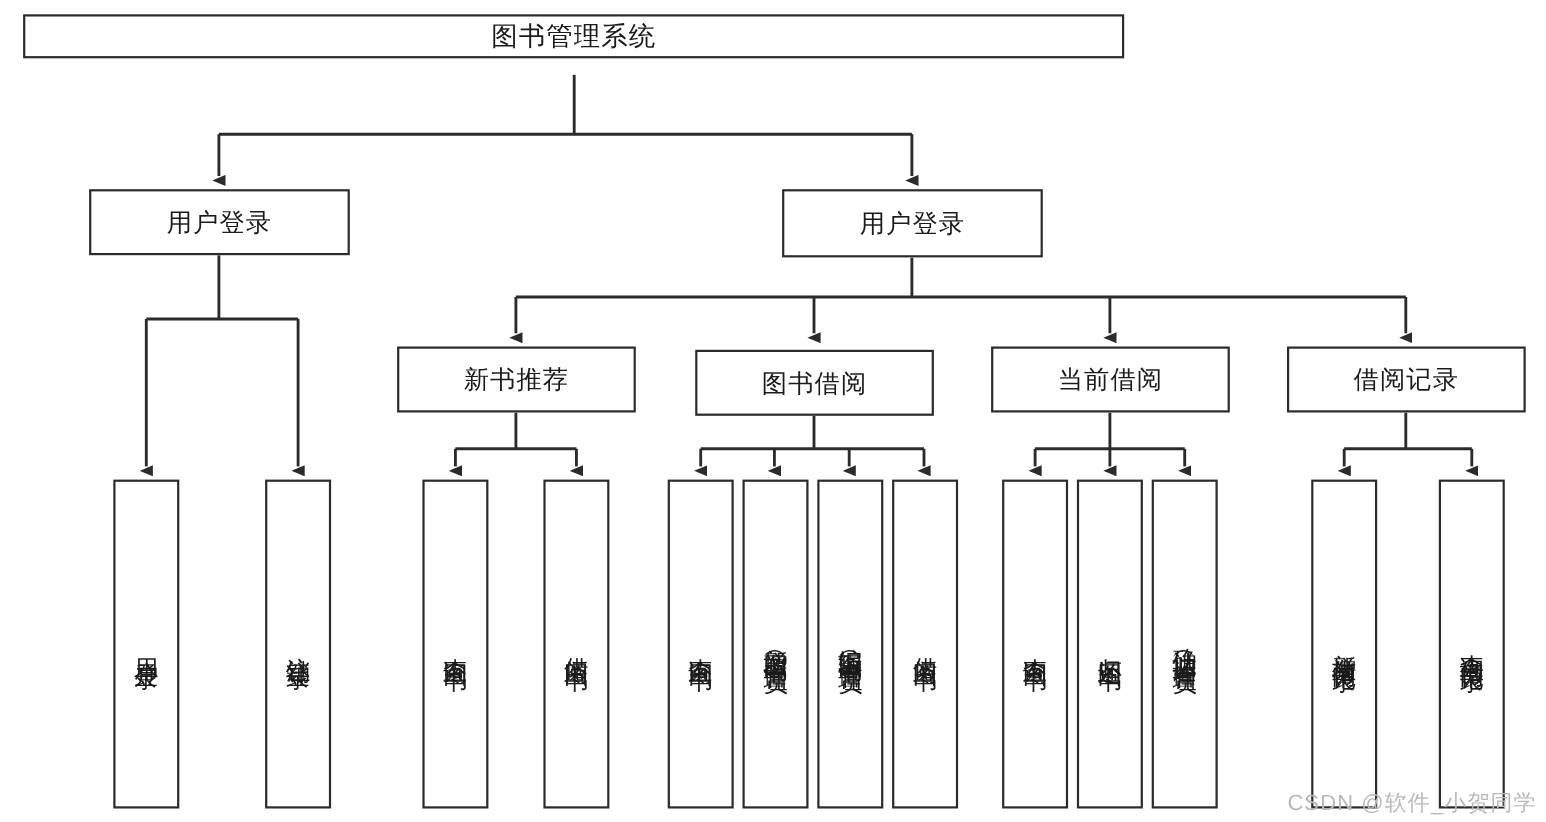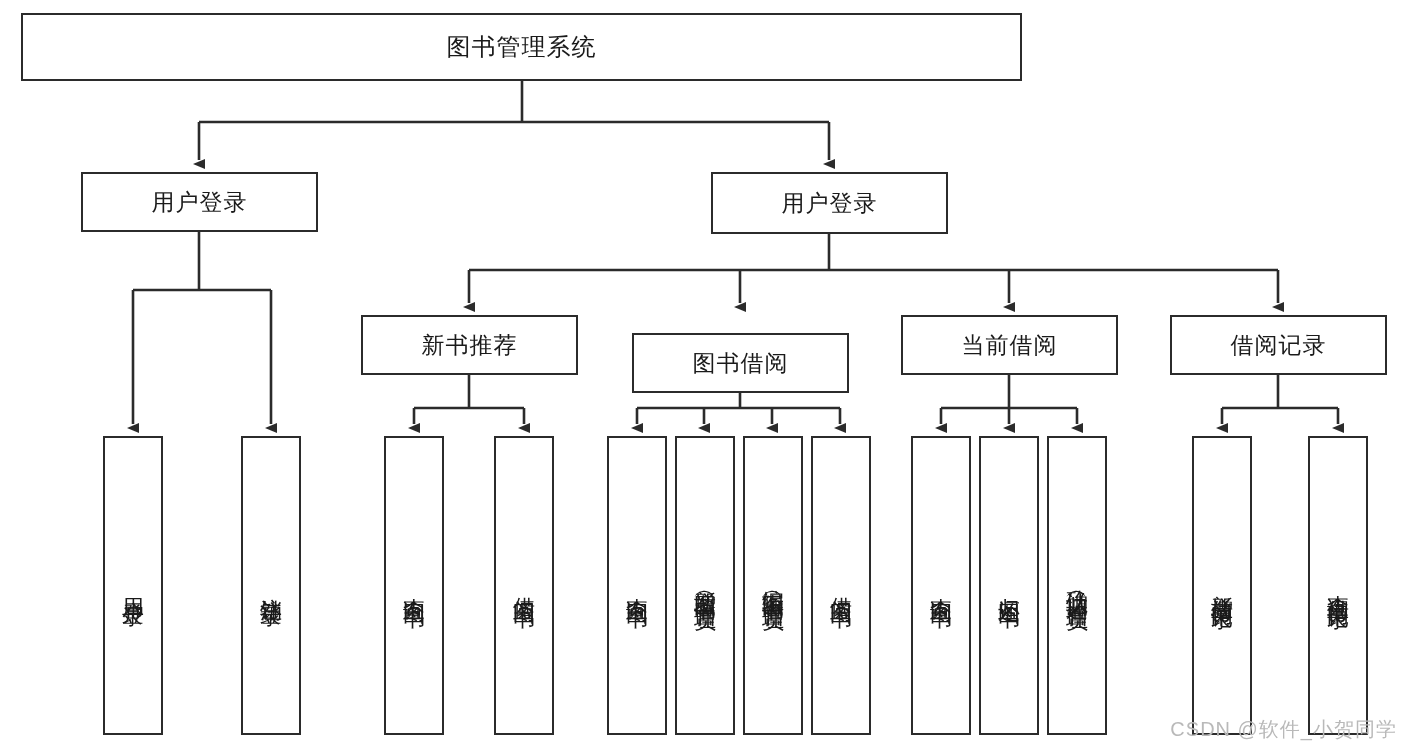--- a/index.html
+++ b/index.html
@@ -99,27 +99,27 @@
       <path d="M1009,408 L1009,424" marker-end="url(#arrow)"></path>
       <path d="M1077,408 L1077,424" marker-end="url(#arrow)"></path>
 
       <path d="M1278,375 L1278,408"></path>
       <path d="M1222,408 L1338,408"></path>
       <path d="M1222,408 L1222,424" marker-end="url(#arrow)"></path>
       <path d="M1338,408 L1338,424" marker-end="url(#arrow)"></path>
     </g>
   </svg>
 
-  <div class="node root h-node" style="left:21px;top:13px;width:1001px;height:68px;">图书管理系统</div>
+  <div class="node root h-node" style="left:21px;top:13px;width:1001px;height:40px;">图书管理系统</div>
 
   <div class="node h-node" style="left:81px;top:172px;width:237px;height:60px;">用户登录</div>
   <div class="node h-node" style="left:711px;top:172px;width:237px;height:62px;">用户登录</div>
 
   <div class="node h-node" style="left:361px;top:315px;width:217px;height:60px;text-align:right;">新书推荐</div>
-  <div class="node h-node" style="left:632px;top:333px;width:217px;height:60px;">图书借阅</div>
+  <div class="node h-node" style="left:632px;top:318px;width:217px;height:60px;">图书借阅</div>
   <div class="node h-node" style="left:1170px;top:315px;width:217px;height:60px;">借阅记录</div>
   <div class="node h-node" style="left:901px;top:315px;width:217px;height:60px;">当前借阅</div>
 
   <div class="node leaf" style="left:103px;top:436px;width:60px;height:299px;">
     <span class="vtxt">用户登录</span>
   </div>
   <div class="node leaf" style="left:241px;top:436px;width:60px;height:299px;">
     <span class="vtxt">注销登录</span>
   </div>
 

